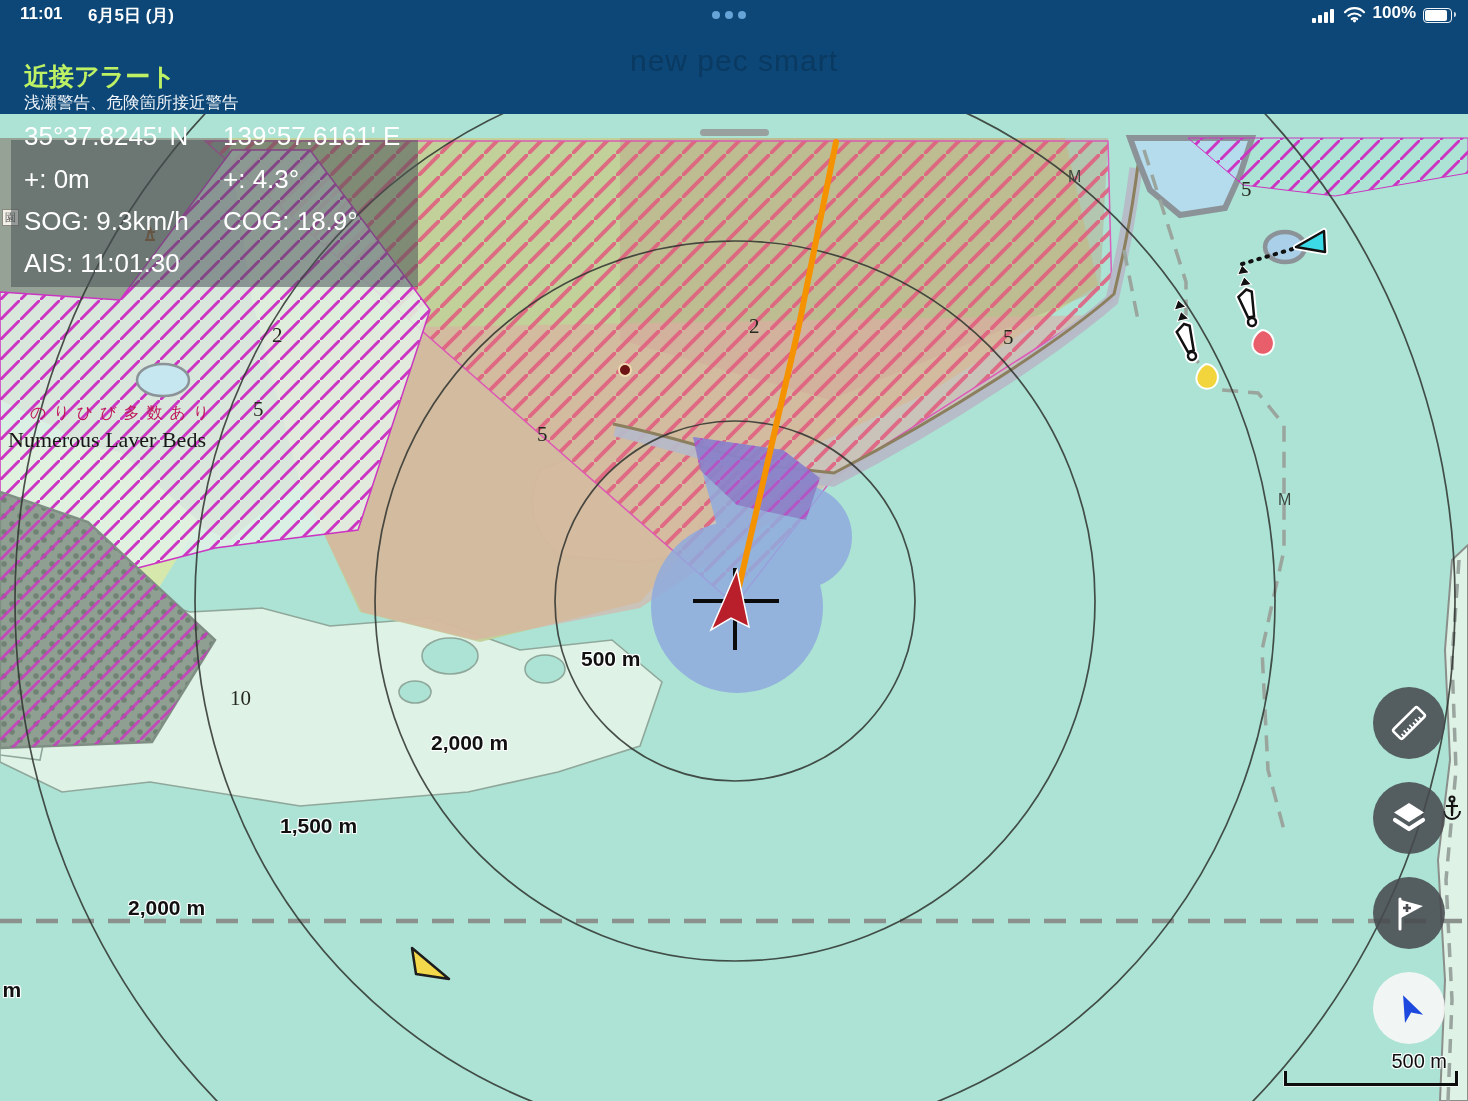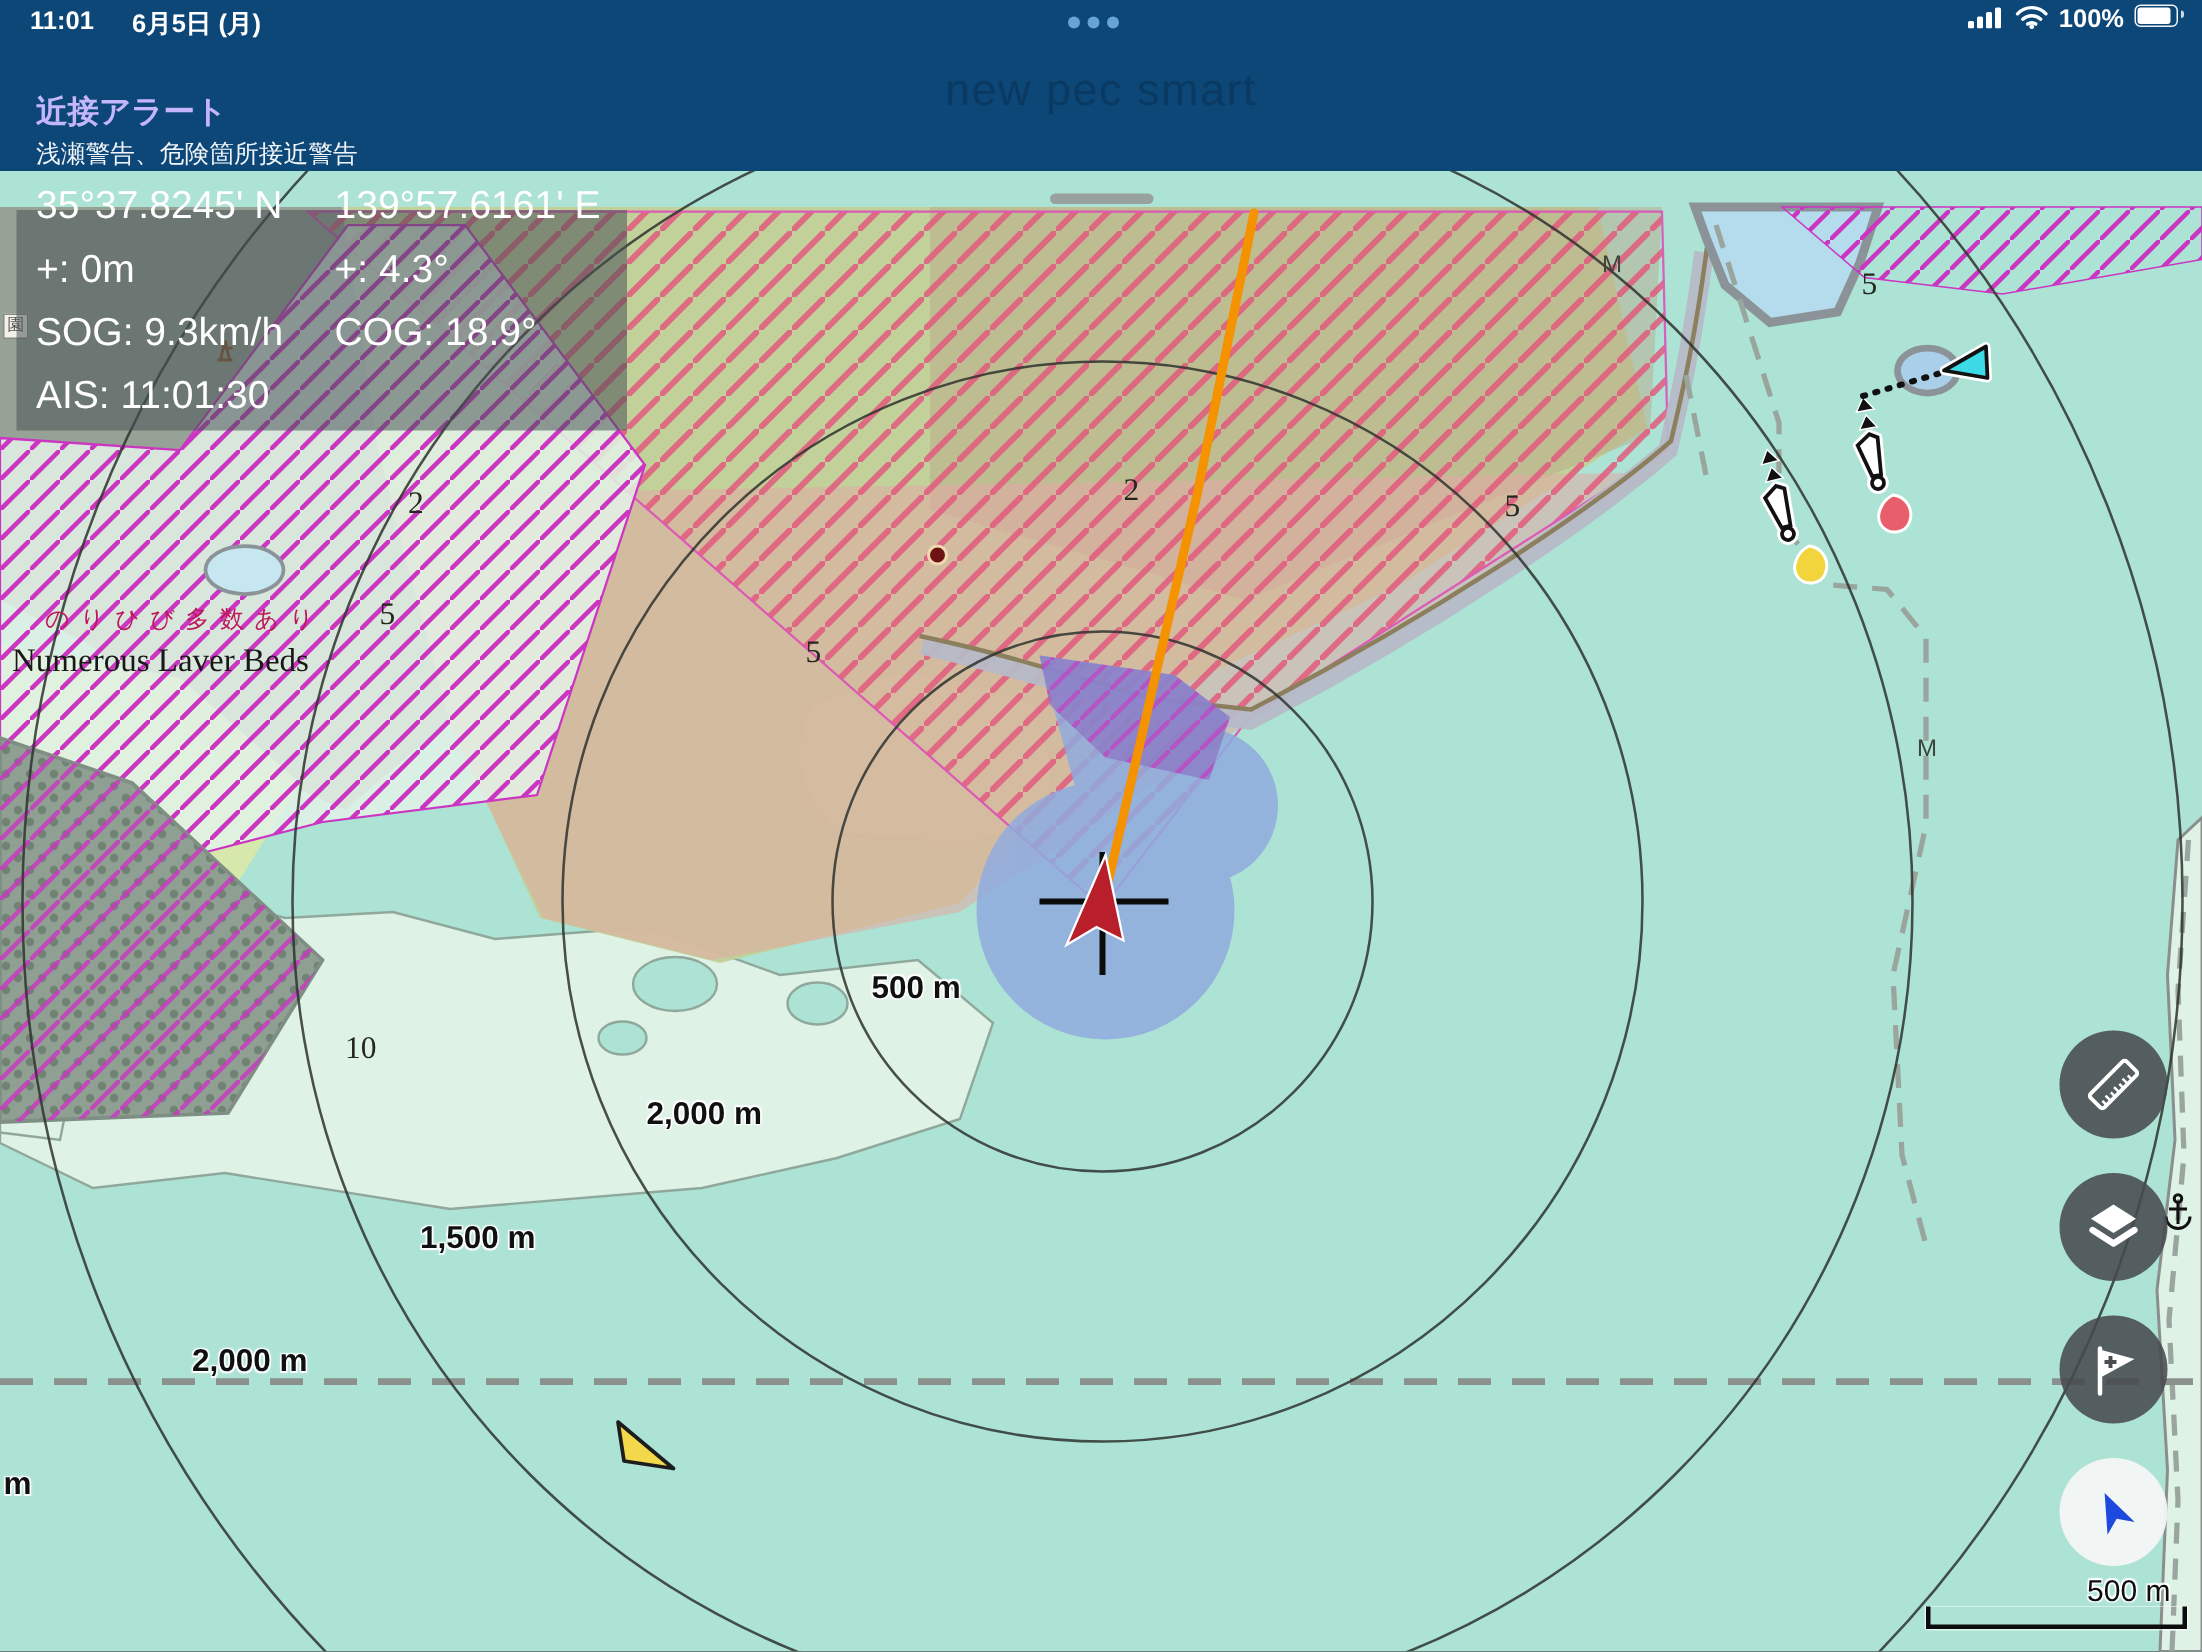--- a/index.html
+++ b/index.html
@@ -19,26 +19,26 @@
   .park-box{position:absolute;left:2px;top:209px;width:15px;height:15px;background:#f3f1e8;border:1px solid #8a8a80;
      font-size:11px;line-height:15px;text-align:center;color:#555;z-index:4;pointer-events:none;}
   
   .banner{position:absolute;left:0;top:0;width:1468px;height:114px;background:#0d4777;z-index:10;}
   .app-title{position:absolute;left:0;top:44px;width:100%;text-align:center;font-size:30px;color:#0a3a61;letter-spacing:1px;}
   .statusbar{position:absolute;left:0;top:0;width:100%;height:30px;color:#fff;}
   .sb-time{position:absolute;left:20px;top:4px;font-size:17px;font-weight:700;}
   .sb-date{position:absolute;left:88px;top:4px;font-size:17px;font-weight:700;}
   .sb-dots{position:absolute;left:712px;top:11px;display:flex;gap:5px;}
   .sb-dots i{width:8px;height:8px;border-radius:50%;background:#66a3d6;}
-  .sb-right{position:absolute;right:16px;top:3px;display:flex;align-items:flex-start;gap:7px;}
+  .sb-right{position:absolute;right:16px;top:3px;display:flex;align-items:flex-end;gap:7px;}
   .sb-batt-pct{font-size:17px;font-weight:700;}
   .batt{position:relative;width:27px;height:13px;border:1.5px solid rgba(255,255,255,.95);border-radius:4px;}
   .batt i{position:absolute;left:1px;top:1px;bottom:1px;width:22px;background:#fff;border-radius:2px;}
   .batt::after{content:"";position:absolute;right:-5px;top:3px;width:2.5px;height:5px;background:rgba(255,255,255,.8);border-radius:0 2px 2px 0;}
-  .alert-title{position:absolute;left:24px;top:60px;font-size:21px;font-weight:700;color:#c4b5fd;}
+  .alert-title{position:absolute;left:24px;top:60px;font-size:25px;font-weight:700;color:#bef264;}
   .alert-sub{position:absolute;left:24px;top:92px;font-size:16.5px;color:#f2f6fa;}
   .handle{position:absolute;left:700px;top:129px;width:69px;height:7px;border-radius:4px;background:#99a19f;}
   
   .nav-panel{position:absolute;left:11px;top:140px;width:407px;height:147px;background:rgba(72,82,85,.55);z-index:5;color:#fff;text-align:right;}
   .np-row{position:absolute;left:13px;font-size:26px;white-space:nowrap;}
   .np-c2{position:absolute;left:199px;top:0;}
   .np-coords{top:-19px;}
   .np-r2{top:24px;}
   .np-r3{top:66px;}
   .np-r4{top:108px;}

